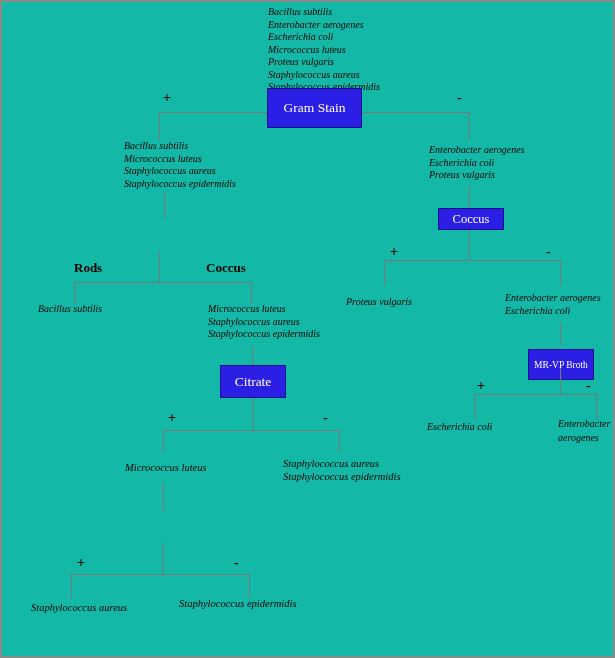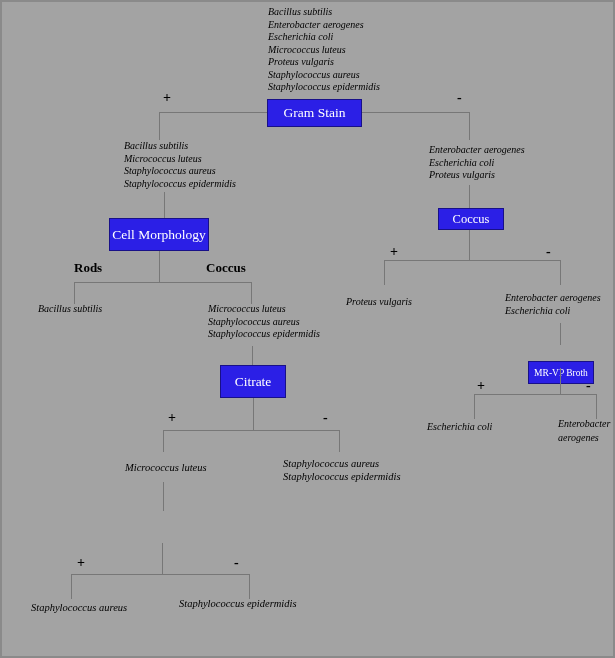--- a/index.html
+++ b/index.html
@@ -1,21 +1,21 @@
 <!DOCTYPE html>
 <html><head>
 <meta charset="utf-8">
 <style>
   html,body{margin:0;padding:0;background:#ffffff;}
   #page{
     position:relative;
     width:615px;height:658px;
     box-sizing:border-box;
     border:2px solid #8a8a8a;
-    background:#a3a3a3;
+    background:#14b8a6;
     font-family:"Liberation Serif","DejaVu Serif",serif;
     overflow:hidden;
   }
   .box{
     position:absolute;
     background:#2b1fe6;
     border:1px solid #181088;
     color:#ffffff;
     display:flex;align-items:center;justify-content:center;
     font-size:13.5px;
@@ -57,21 +57,21 @@
   <div class="species-list" style="left:266px;top:4px">
       <div>Bacillus subtilis</div>
       <div>Enterobacter aerogenes</div>
       <div>Escherichia coli</div>
       <div>Micrococcus luteus</div>
       <div>Proteus vulgaris</div>
       <div>Staphylococcus aureus</div>
       <div>Staphylococcus epidermidis</div>
     </div>
 
-  <div class="box" style="left:265px;top:97px;width:95px;height:28px">Gram Stain</div>
+  <div class="box" style="left:265px;top:86px;width:95px;height:40px">Gram Stain</div>
   <div class="sign" style="left:161px;top:89px">+</div>
   <div class="sign" style="left:455px;top:89px">-</div>
   <div class="hline" style="left:157px;top:110px;width:108px"></div>
   <div class="vline" style="left:157px;top:110px;height:28px"></div>
   <div class="hline" style="left:360px;top:110px;width:107px"></div>
   <div class="vline" style="left:467px;top:110px;height:28px"></div>
 
   <div class="species-list" style="left:122px;top:138px">
       <div>Bacillus subtilis</div>
       <div>Micrococcus luteus</div>
@@ -80,21 +80,20 @@
     </div>
   <div class="vline" style="left:162px;top:190px;height:26px"></div>
 
   <div class="species-list" style="left:427px;top:142px">
       <div>Enterobacter aerogenes</div>
       <div>Escherichia coli</div>
       <div>Proteus vulgaris</div>
     </div>
   <div class="vline" style="left:467px;top:183px;height:23px"></div>
 
-  <div class="box" style="left:107px;top:216px;width:100px;height:33px">Cell Morphology</div>
   <div class="vline" style="left:157px;top:249px;height:31px"></div>
   <div class="bold-label" style="left:72px;top:258px">Rods</div>
   <div class="bold-label" style="left:204px;top:258px">Coccus</div>
   <div class="hline" style="left:72px;top:280px;width:177px"></div>
   <div class="vline" style="left:72px;top:280px;height:22px"></div>
   <div class="vline" style="left:249px;top:280px;height:22px"></div>
   <div class="species-list" style="left:36px;top:301px">
       <div>Bacillus subtilis</div>
     </div>
   <div class="species-list" style="left:206px;top:301px">
@@ -113,21 +112,21 @@
   <div class="vline" style="left:558px;top:258px;height:25px"></div>
   <div class="species-list" style="left:344px;top:294px">
       <div>Proteus vulgaris</div>
     </div>
   <div class="species-list" style="left:503px;top:290px">
       <div>Enterobacter aerogenes</div>
       <div>Escherichia coli</div>
     </div>
   <div class="vline" style="left:558px;top:321px;height:22px"></div>
 
-  <div class="box" style="left:526px;top:359px;width:66px;height:23px;font-size:9.5px">MR-VP Broth</div>
+  <div class="box" style="left:526px;top:347px;width:66px;height:31px;font-size:9.5px">MR-VP Broth</div>
   <div class="vline" style="left:558px;top:366px;height:26px"></div>
   <div class="sign" style="left:475px;top:377px">+</div>
   <div class="sign" style="left:584px;top:377px">-</div>
   <div class="hline" style="left:472px;top:392px;width:122px"></div>
   <div class="vline" style="left:472px;top:392px;height:25px"></div>
   <div class="vline" style="left:594px;top:392px;height:25px"></div>
   <div class="species-list" style="left:425px;top:419px">
       <div>Escherichia coli</div>
     </div>
   <div class="species-list wrap" style="left:556px;top:415px;width:58px;line-height:14px">

